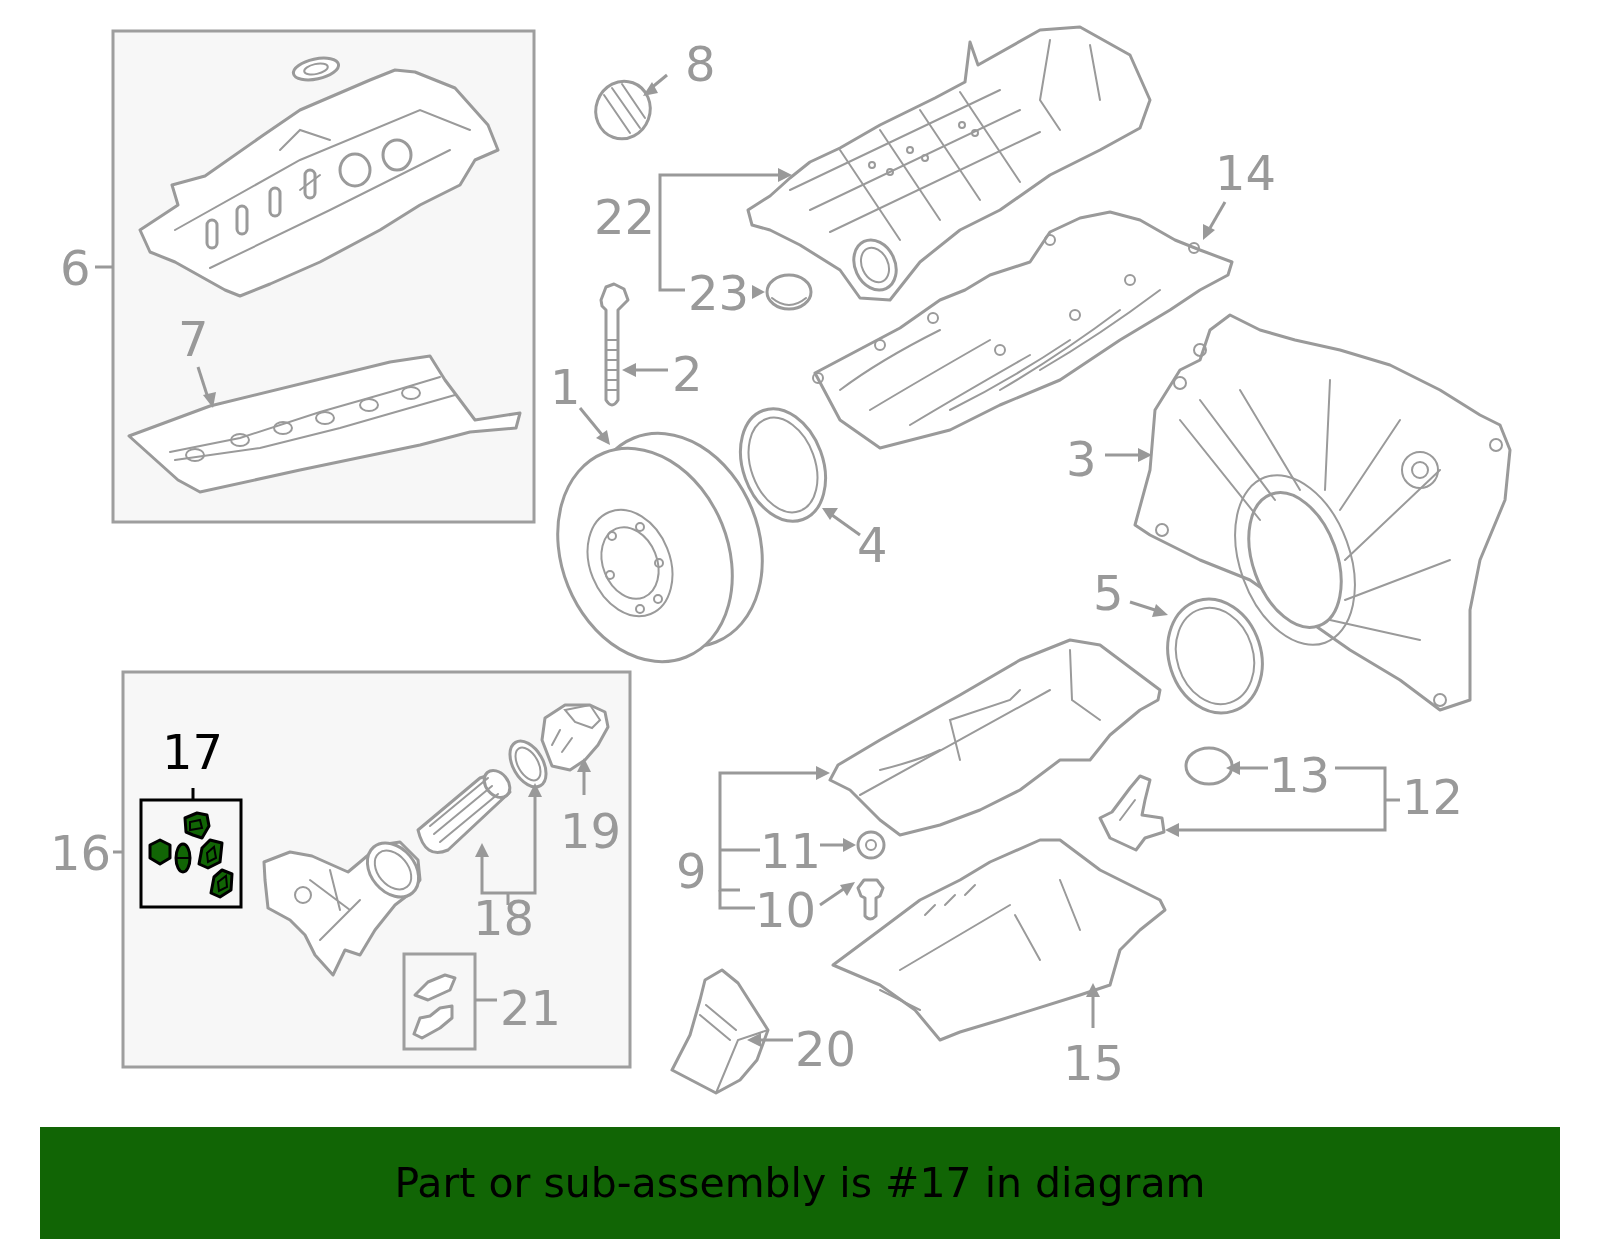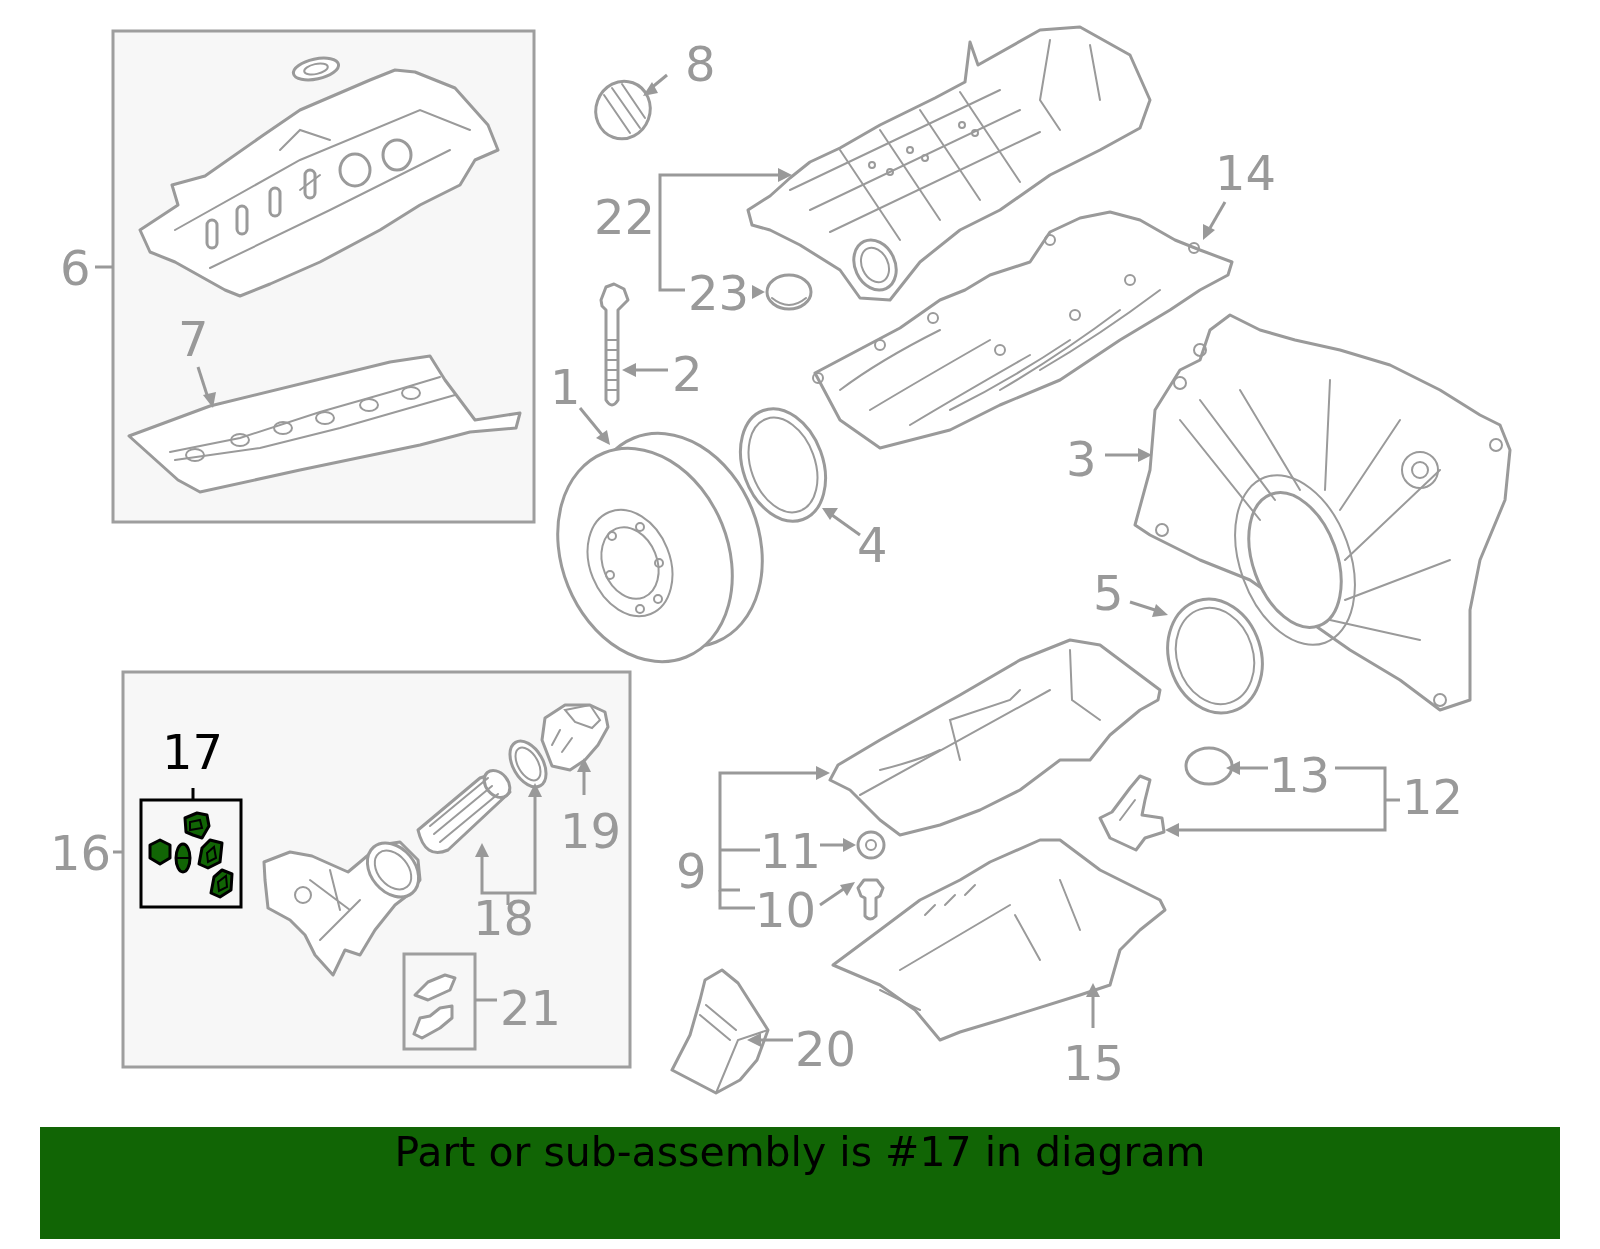--- a/index.html
+++ b/index.html
@@ -12,21 +12,21 @@
     .leader { fill: none; stroke: #999999; stroke-width: 3; }
     .arrow { fill: #999999; }
     .inset-box { fill: #f7f7f7; stroke: #9e9e9e; stroke-width: 3; }
     .hl-box { fill: #f7f7f7; stroke: #000000; stroke-width: 3; }
     .hl-part { fill: #116505; stroke: #000000; stroke-width: 3; stroke-linejoin: round; }
     .hl-inner { fill: none; stroke: #000000; stroke-width: 2; }
     #banner {
       position: absolute; left: 40px; top: 1127px; width: 1520px; height: 112px;
       background: #116505; color: #000000; text-align: center;
       font-family: "DejaVu Sans", sans-serif; font-size: 41px; line-height: 50px;
-      display: flex; flex-direction: row; justify-content: center;
+      display: flex; flex-direction: column; justify-content: center;
     }
   </style>
 </head>
 <body>
 
 <svg id="diagram" viewBox="0 0 1600 1249" xmlns="http://www.w3.org/2000/svg">
 
   <g>
     <rect class="inset-box" x="113" y="31" width="421" height="491"></rect>
 

